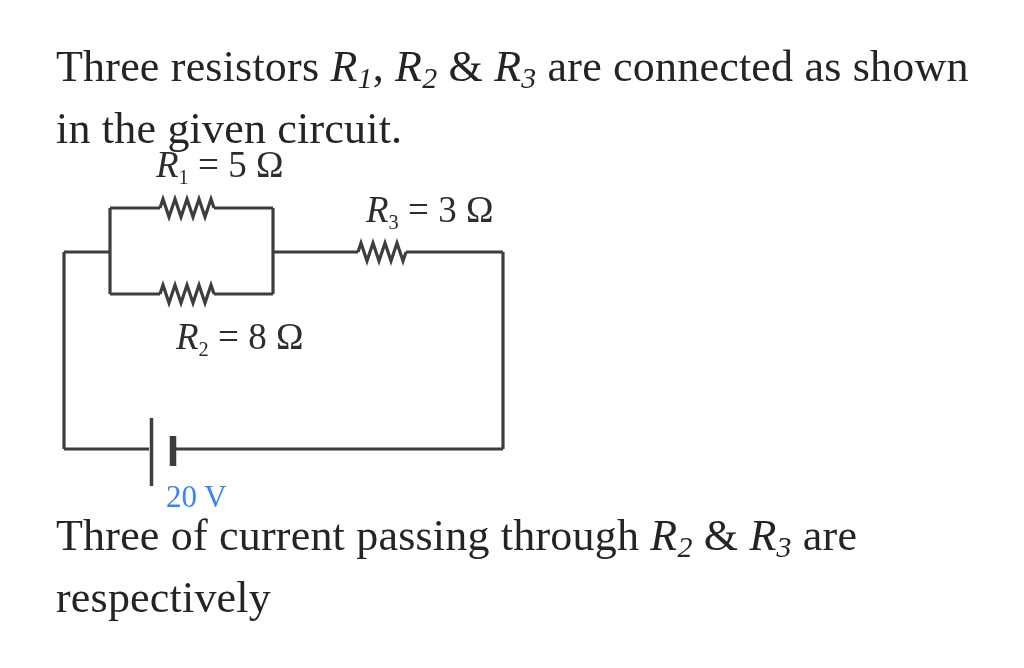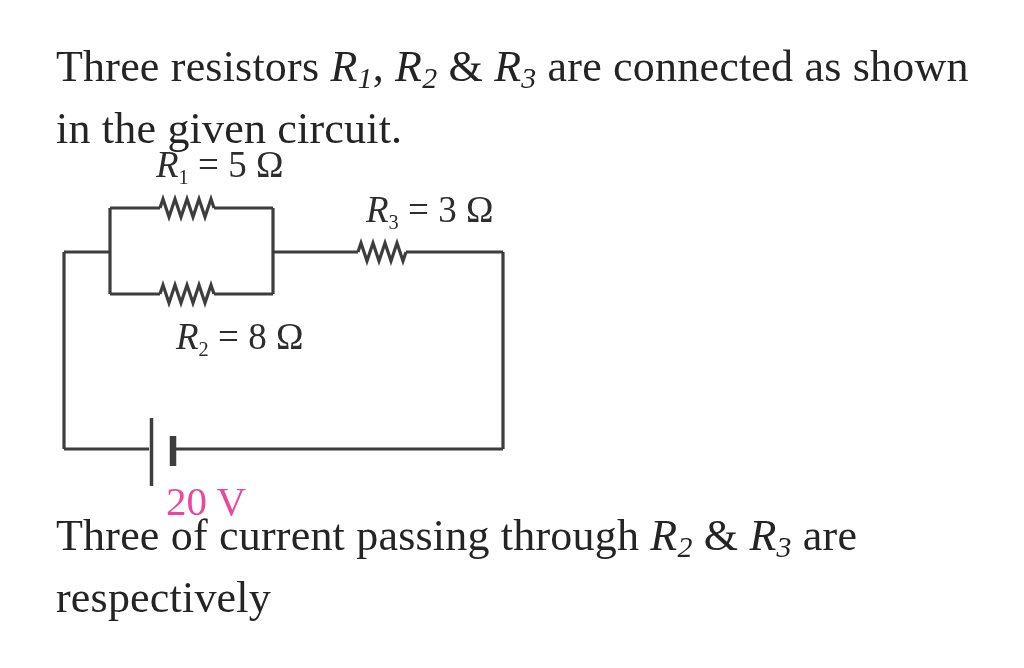--- a/index.html
+++ b/index.html
@@ -41,22 +41,22 @@
   }
   .clabel .csym { font-style: italic; }
   .clabel sub {
     font-size: 55%;
     line-height: 0;
     vertical-align: -0.35em;
   }
   .battery-label {
     position: absolute;
     line-height: 1;
-    font-size: 41px;
-    color: #ec4899;
+    font-size: 31px;
+    color: #3b82f6;
     white-space: nowrap;
   }
 </style>
 </head>
 <body>
 
 <div class="page">
 
   <p class="qtext qtext-top"><span>Three resistors </span><span class="sym"><span>R</span><sub>1</sub></span><span>, </span><span class="sym"><span>R</span><sub>2</sub></span><span> &amp; </span><span class="sym"><span>R</span><sub>3</sub></span><span> are connected as shown in the given circuit.</span></p>
 

